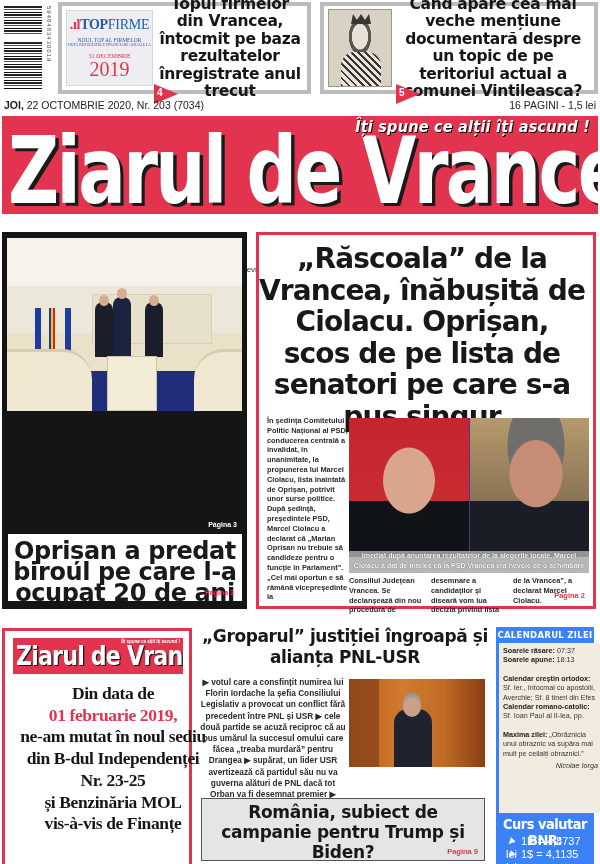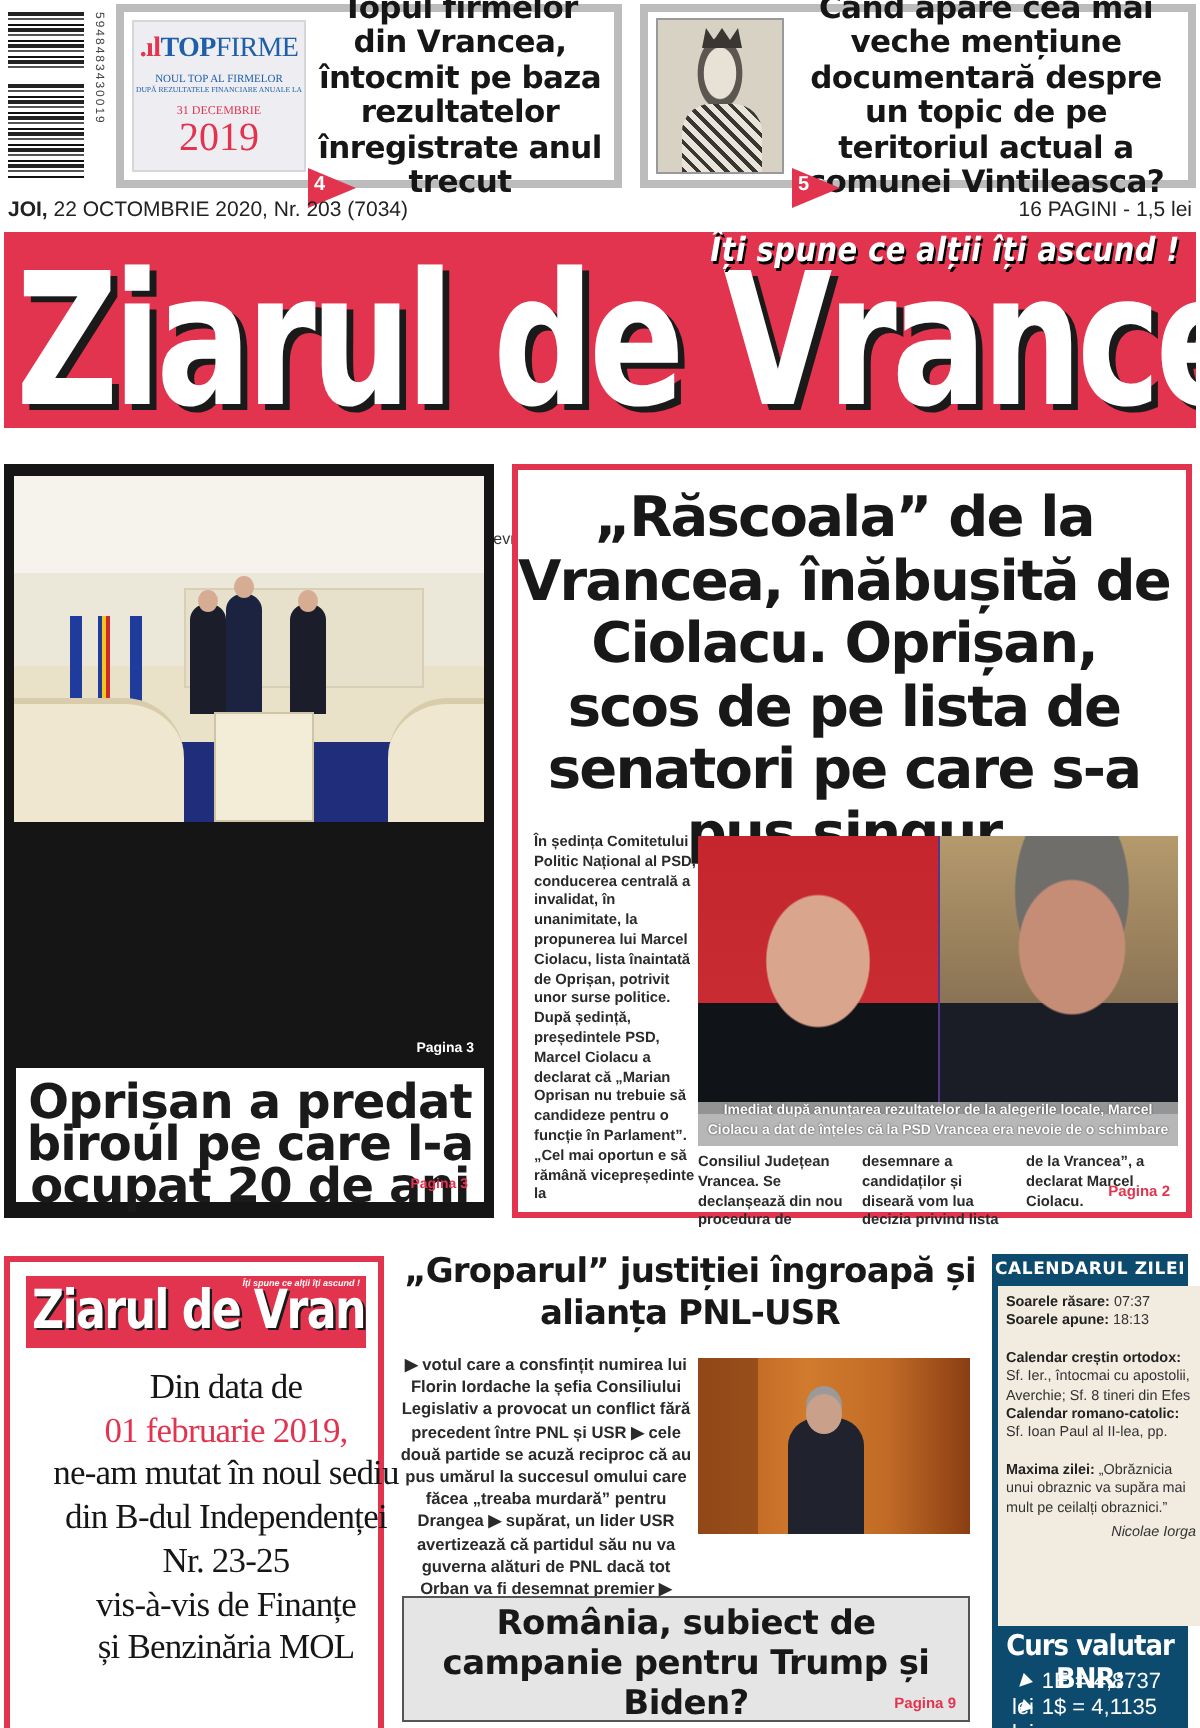--- a/index.html
+++ b/index.html
@@ -79,38 +79,38 @@
   .mainstory .col.c2 { left: 90px; }
   .mainstory .col.c3 { left: 172px; }
   .mainstory .col.c4 { left: 254px; }
   .mainstory .pg { position: absolute; right: 8px; bottom: 6px; font-size: 7.5px; font-weight: bold; color: #e2344f; }
 
   
   .ad { position: absolute; top: 628px; left: 2px; width: 190px; height: 236px; border: 3px solid #e2344f; border-bottom: none; background: #fff; }
   .ad .mini-mast { position: absolute; left: 8px; top: 7px; width: 170px; height: 36px; background: #e2344f; overflow: hidden; }
   .ad .mini-mast .n { position: absolute; left: 3px; top: 1px; font-family: "DejaVu Sans", sans-serif; font-weight: bold; font-size: 27px; line-height: 34px; color: #fff; letter-spacing: -1px; transform: scaleX(0.82); transform-origin: left top; text-shadow: 1.5px 1px 0 #1a1a1a; white-space: nowrap; }
   .ad .mini-mast .tg { position: absolute; right: 3px; top: 1px; font-size: 4.5px; color: #fff; font-style: italic; font-weight: bold; }
-  .ad .body { position: absolute; left: 0; top: 52px; width: 216px; text-align: center; font-family: "Liberation Serif", serif; font-weight: normal; font-size: 17.5px; line-height: 21.7px; color: #161616; letter-spacing: -0.4px; }
+  .ad .body { position: absolute; left: 0; top: 52px; width: 216px; text-align: center; font-family: "Liberation Serif", serif; font-weight: bold; font-size: 17.5px; line-height: 21.7px; color: #161616; letter-spacing: -0.4px; }
   .ad .body .red { color: #e2344f; }
 
   
   .gro-hl { position: absolute; top: 626px; left: 200px; width: 290px; font-family: "DejaVu Sans", sans-serif; font-weight: bold; font-size: 17px; line-height: 20.5px; text-align: center; color: #181818; letter-spacing: -0.4px; }
   .gro-text { position: absolute; top: 677px; left: 200px; width: 146px; font-size: 8.3px; line-height: 11.2px; text-align: center; color: #2a2a2a; font-weight: bold; }
   .gro-text .pg { color: #e2344f; }
   .photo3 { position: absolute; top: 679px; left: 349px; width: 136px; height: 88px; overflow: hidden; background: linear-gradient(90deg, #b85a1e 0, #d17b2e 40%, #c06a26 70%, #8a3e12 100%); }
   .photo3::before { content: ""; position: absolute; left: 45px; top: 30px; width: 38px; height: 60px; background: #20232d; border-radius: 14px 14px 0 0; }
   .photo3::after { content: ""; position: absolute; left: 54px; top: 18px; width: 18px; height: 20px; background: #c9a18a; border-radius: 50%; box-shadow: 0 -4px 0 #9a9a9a; }
   .photo3 .rail { position: absolute; left: 0; top: 0; width: 30px; height: 88px; background: #7a3a14; opacity: 0.6; }
 
   .romania { position: absolute; top: 798px; left: 201px; width: 284px; height: 63px; border: 1.5px solid #555; background: #e5e5e5; }
   .romania .hl { font-family: "DejaVu Sans", sans-serif; font-weight: bold; font-size: 17px; line-height: 20px; text-align: center; color: #181818; padding-top: 3px; letter-spacing: -0.3px; }
   .romania .pg { position: absolute; right: 6px; bottom: 4px; font-size: 7.5px; font-weight: bold; color: #e2344f; }
 
   
-  .calendar { position: absolute; top: 627px; left: 496px; width: 98px; height: 237px; background: #0c4a6e; }
+  .calendar { position: absolute; top: 627px; left: 496px; width: 98px; height: 237px; background: #3b82f6; }
   .calendar .title { height: 16px; font-family: "DejaVu Sans", sans-serif; font-weight: bold; font-size: 8.5px; line-height: 16px; color: #fff; text-align: center; letter-spacing: 0.3px; }
   .calendar .panel { position: absolute; left: 3px; top: 16px; width: 103px; height: 170px; background: #f2ebe0; padding: 3px 4px; font-size: 7.2px; line-height: 9.4px; color: #333; }
   .calendar .panel b { color: #222; }
   .calendar .panel p { margin-bottom: 9px; }
   .calendar .panel p.tight { margin-bottom: 0; }
   .calendar .panel .author { text-align: right; font-style: italic; margin-top: 3px; }
   .calendar .fx-title { position: absolute; left: 0; top: 190px; width: 98px; text-align: center; font-family: "DejaVu Sans", sans-serif; font-weight: bold; font-size: 13px; color: #fff; letter-spacing: -0.5px; transform: scaleY(1.1); }
   .calendar .fx { position: absolute; left: 10px; width: 86px; font-size: 11px; line-height: 13px; color: #fff; }
   .calendar .fx.r1 { top: 208px; }
   .calendar .fx.r2 { top: 221px; }
@@ -209,22 +209,22 @@
   <div class="mini-mast">
     <div class="n">Ziarul de Vrancea</div>
     <div class="tg">Îți spune ce alții îți ascund !</div>
   </div>
   <div class="body">
     <div>Din data de</div>
     <div class="red">01 februarie 2019,</div>
     <div>ne-am mutat în noul sediu</div>
     <div>din B-dul Independenței</div>
     <div>Nr. 23-25</div>
+    <div>și Benzinăria MOL</div>
     <div>vis-à-vis de Finanțe</div>
-    <div>și Benzinăria MOL</div>
   </div>
 </div>
 
 <div class="gro-hl">„Groparul” justiției îngroapă și alianța PNL-USR</div>
 <div class="gro-text">
   <span>▶ votul care a consfințit numirea lui Florin Iordache la șefia Consiliului Legislativ a provocat un conflict fără precedent între PNL și USR ▶ cele două partide se acuză reciproc că au pus umărul la succesul omului care făcea „treaba murdară” pentru Drangea ▶ supărat, un lider USR avertizează că partidul său nu va guverna alături de PNL dacă tot Orban va fi desemnat premier ▶</span> <span class="pg">pagina 8</span>
 </div>
 <div class="photo3">
     <div class="rail"></div>
   </div>

